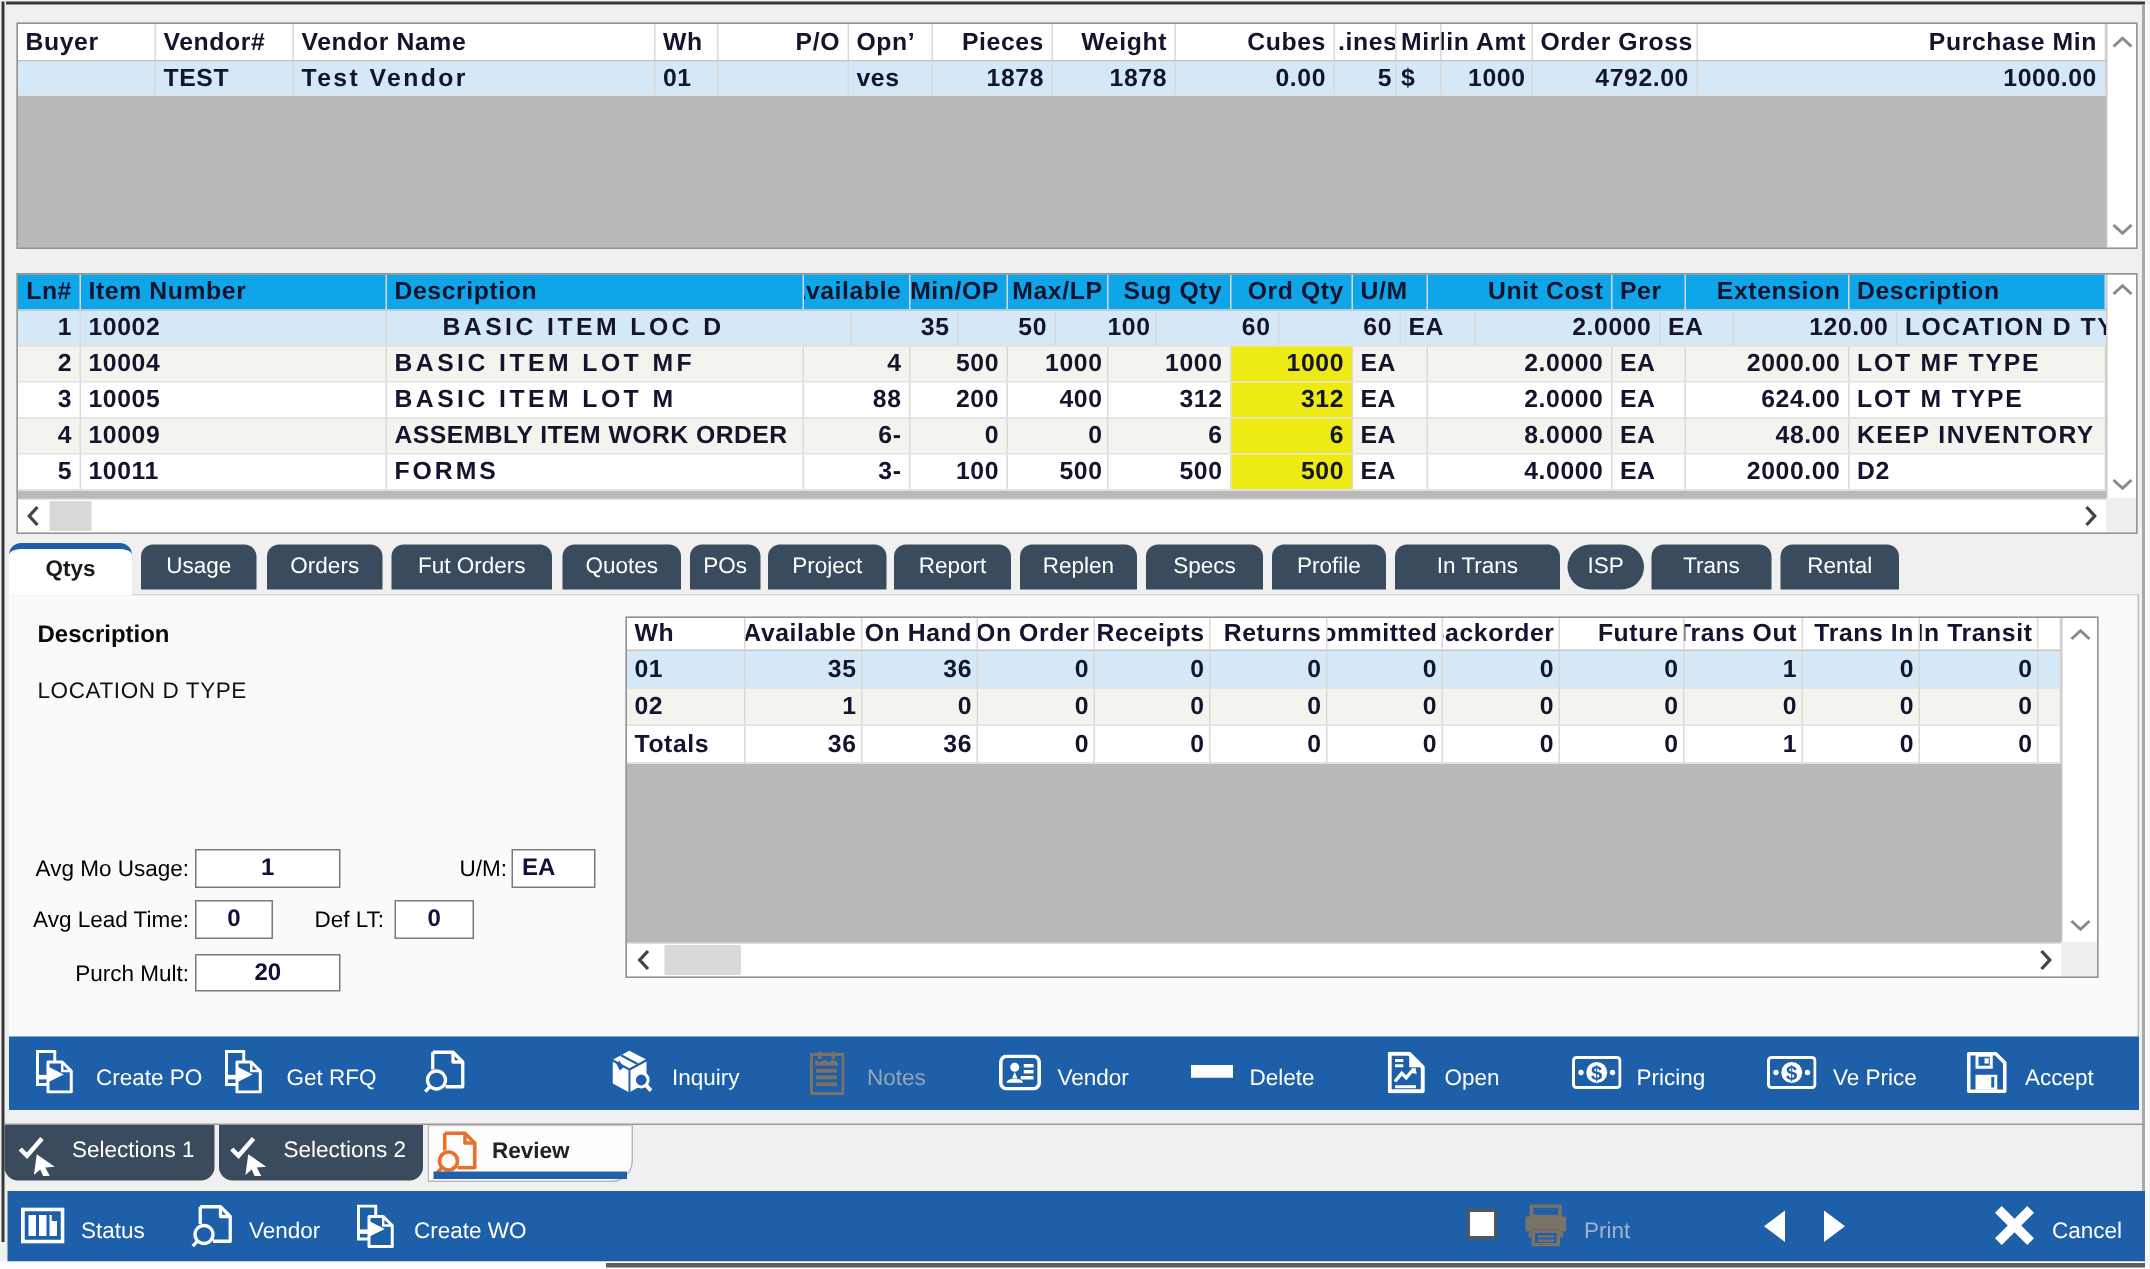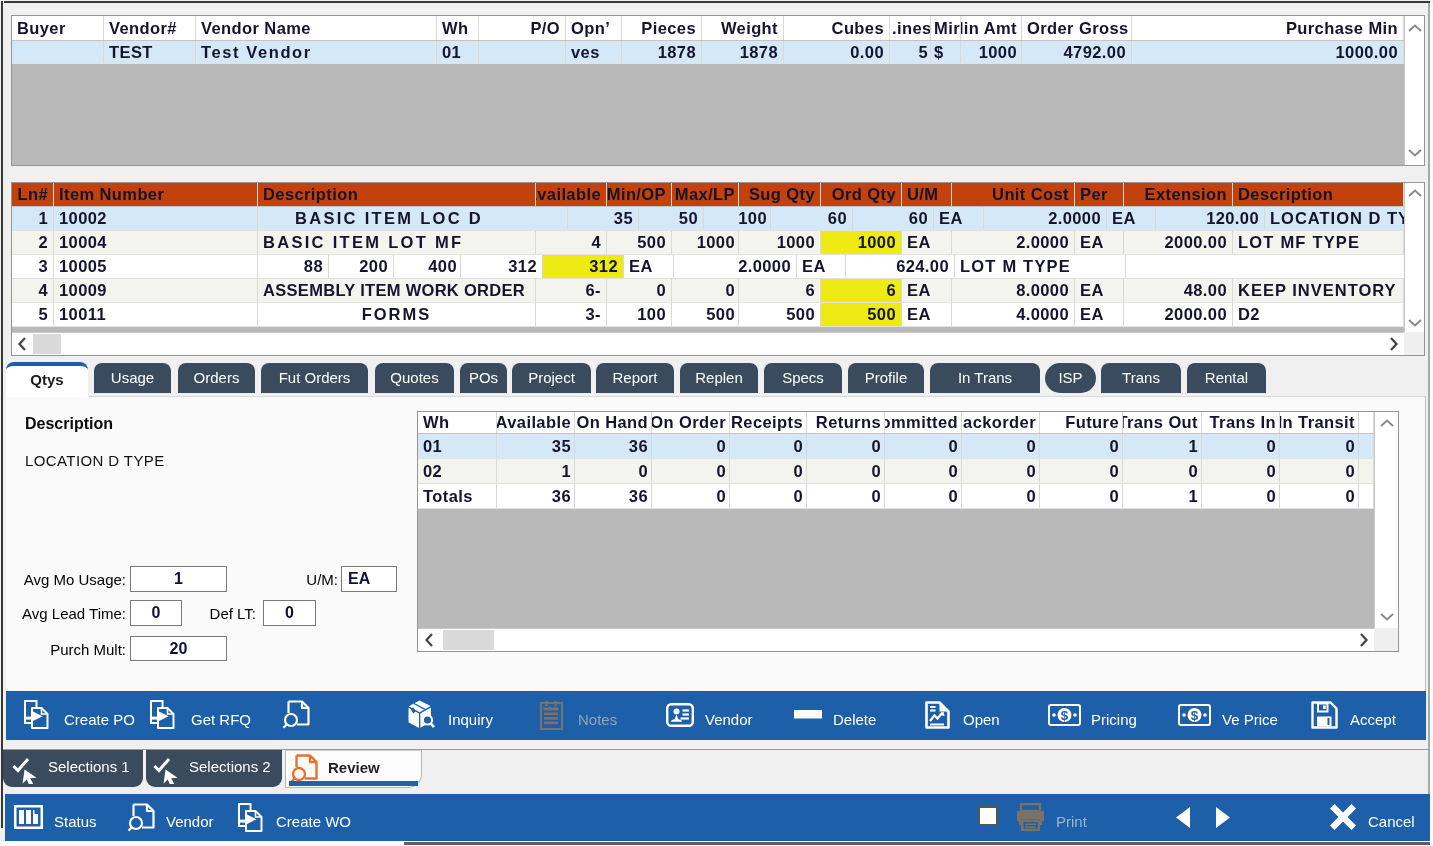--- a/index.html
+++ b/index.html
@@ -70,21 +70,21 @@
 <div class="vsb" style="top:0;bottom:0;">
  <svg class="sva" style="top:8px" width="14" height="9" viewBox="0 0 14 9">
         <polyline points="1,7 7,1.5 13,7" fill="none" stroke="#8a8a8a" stroke-width="2"></polyline>
       </svg>
  <svg class="sva" style="bottom:8px" width="14" height="9" viewBox="0 0 14 9">
         <polyline points="1,2 7,7.5 13,2" fill="none" stroke="#8a8a8a" stroke-width="2"></polyline>
       </svg>
 </div>
 </div>
 <div class="twrap" style="left:11px;top:182px;width:1414px;height:174px;">
-<div class="r hr" style="height:24px;background:#c2410c;">
+<div class="r hr" style="height:24px;background:#0ea5e9;">
       <div class="c" style="width:42px;text-align:right;">Ln#</div>
       <div class="c" style="width:204px;text-align:left;">Item Number</div>
       <div class="c" style="width:278px;text-align:left;">Description</div>
       <div class="c" style="width:71px;text-align:right;direction:rtl;">Available</div>
       <div class="c" style="width:65px;text-align:right;direction:rtl;">Min/OP</div>
       <div class="c" style="width:67px;text-align:right;direction:rtl;padding:0 3px;">Max/LP</div>
       <div class="c" style="width:82px;text-align:right;direction:rtl;">Sug Qty</div>
       <div class="c" style="width:81px;text-align:right;direction:rtl;">Ord Qty</div>
       <div class="c" style="width:50px;text-align:left;">U/M</div>
       <div class="c" style="width:123px;text-align:right;direction:rtl;">Unit Cost</div>
@@ -118,20 +118,21 @@
       <div class="c" style="width:81px;text-align:right;background:#eeeb14;">1000</div>
       <div class="c" style="width:50px;text-align:left;">EA</div>
       <div class="c" style="width:123px;text-align:right;">2.0000</div>
       <div class="c" style="width:49px;text-align:left;">EA</div>
       <div class="c" style="width:109px;text-align:right;">2000.00</div>
       <div class="c" style="width:171px;text-align:left;letter-spacing:1.2px;">LOT MF TYPE</div>
     </div>
 <div class="r" style="height:24px;background:#fff;">
       <div class="c" style="width:42px;text-align:right;">3</div>
       <div class="c" style="width:204px;text-align:left;">10005</div>
+      <div class="c" style="width:278px;text-align:left;letter-spacing:2.3px;">BASIC ITEM LOT M</div>
       <div class="c" style="width:71px;text-align:right;">88</div>
       <div class="c" style="width:65px;text-align:right;">200</div>
       <div class="c" style="width:67px;text-align:right;padding:0 3px;">400</div>
       <div class="c" style="width:82px;text-align:right;">312</div>
       <div class="c" style="width:81px;text-align:right;background:#eeeb14;">312</div>
       <div class="c" style="width:50px;text-align:left;">EA</div>
       <div class="c" style="width:123px;text-align:right;">2.0000</div>
       <div class="c" style="width:49px;text-align:left;">EA</div>
       <div class="c" style="width:109px;text-align:right;">624.00</div>
       <div class="c" style="width:171px;text-align:left;letter-spacing:1.2px;">LOT M TYPE</div>
@@ -147,21 +148,21 @@
       <div class="c" style="width:81px;text-align:right;background:#eeeb14;">6</div>
       <div class="c" style="width:50px;text-align:left;">EA</div>
       <div class="c" style="width:123px;text-align:right;">8.0000</div>
       <div class="c" style="width:49px;text-align:left;">EA</div>
       <div class="c" style="width:109px;text-align:right;">48.00</div>
       <div class="c" style="width:171px;text-align:left;letter-spacing:1.0px;">KEEP INVENTORY</div>
     </div>
 <div class="r" style="height:24px;background:#fff;">
       <div class="c" style="width:42px;text-align:right;">5</div>
       <div class="c" style="width:204px;text-align:left;">10011</div>
-      <div class="c" style="width:278px;text-align:center;letter-spacing:2.0px;">FORMS</div>
+      <div class="c" style="width:278px;text-align:left;letter-spacing:2.0px;">FORMS</div>
       <div class="c" style="width:71px;text-align:right;">3-</div>
       <div class="c" style="width:65px;text-align:right;">100</div>
       <div class="c" style="width:67px;text-align:right;padding:0 3px;">500</div>
       <div class="c" style="width:82px;text-align:right;">500</div>
       <div class="c" style="width:81px;text-align:right;background:#eeeb14;">500</div>
       <div class="c" style="width:50px;text-align:left;">EA</div>
       <div class="c" style="width:123px;text-align:right;">4.0000</div>
       <div class="c" style="width:49px;text-align:left;">EA</div>
       <div class="c" style="width:109px;text-align:right;">2000.00</div>
       <div class="c" style="width:171px;text-align:left;">D2</div>

